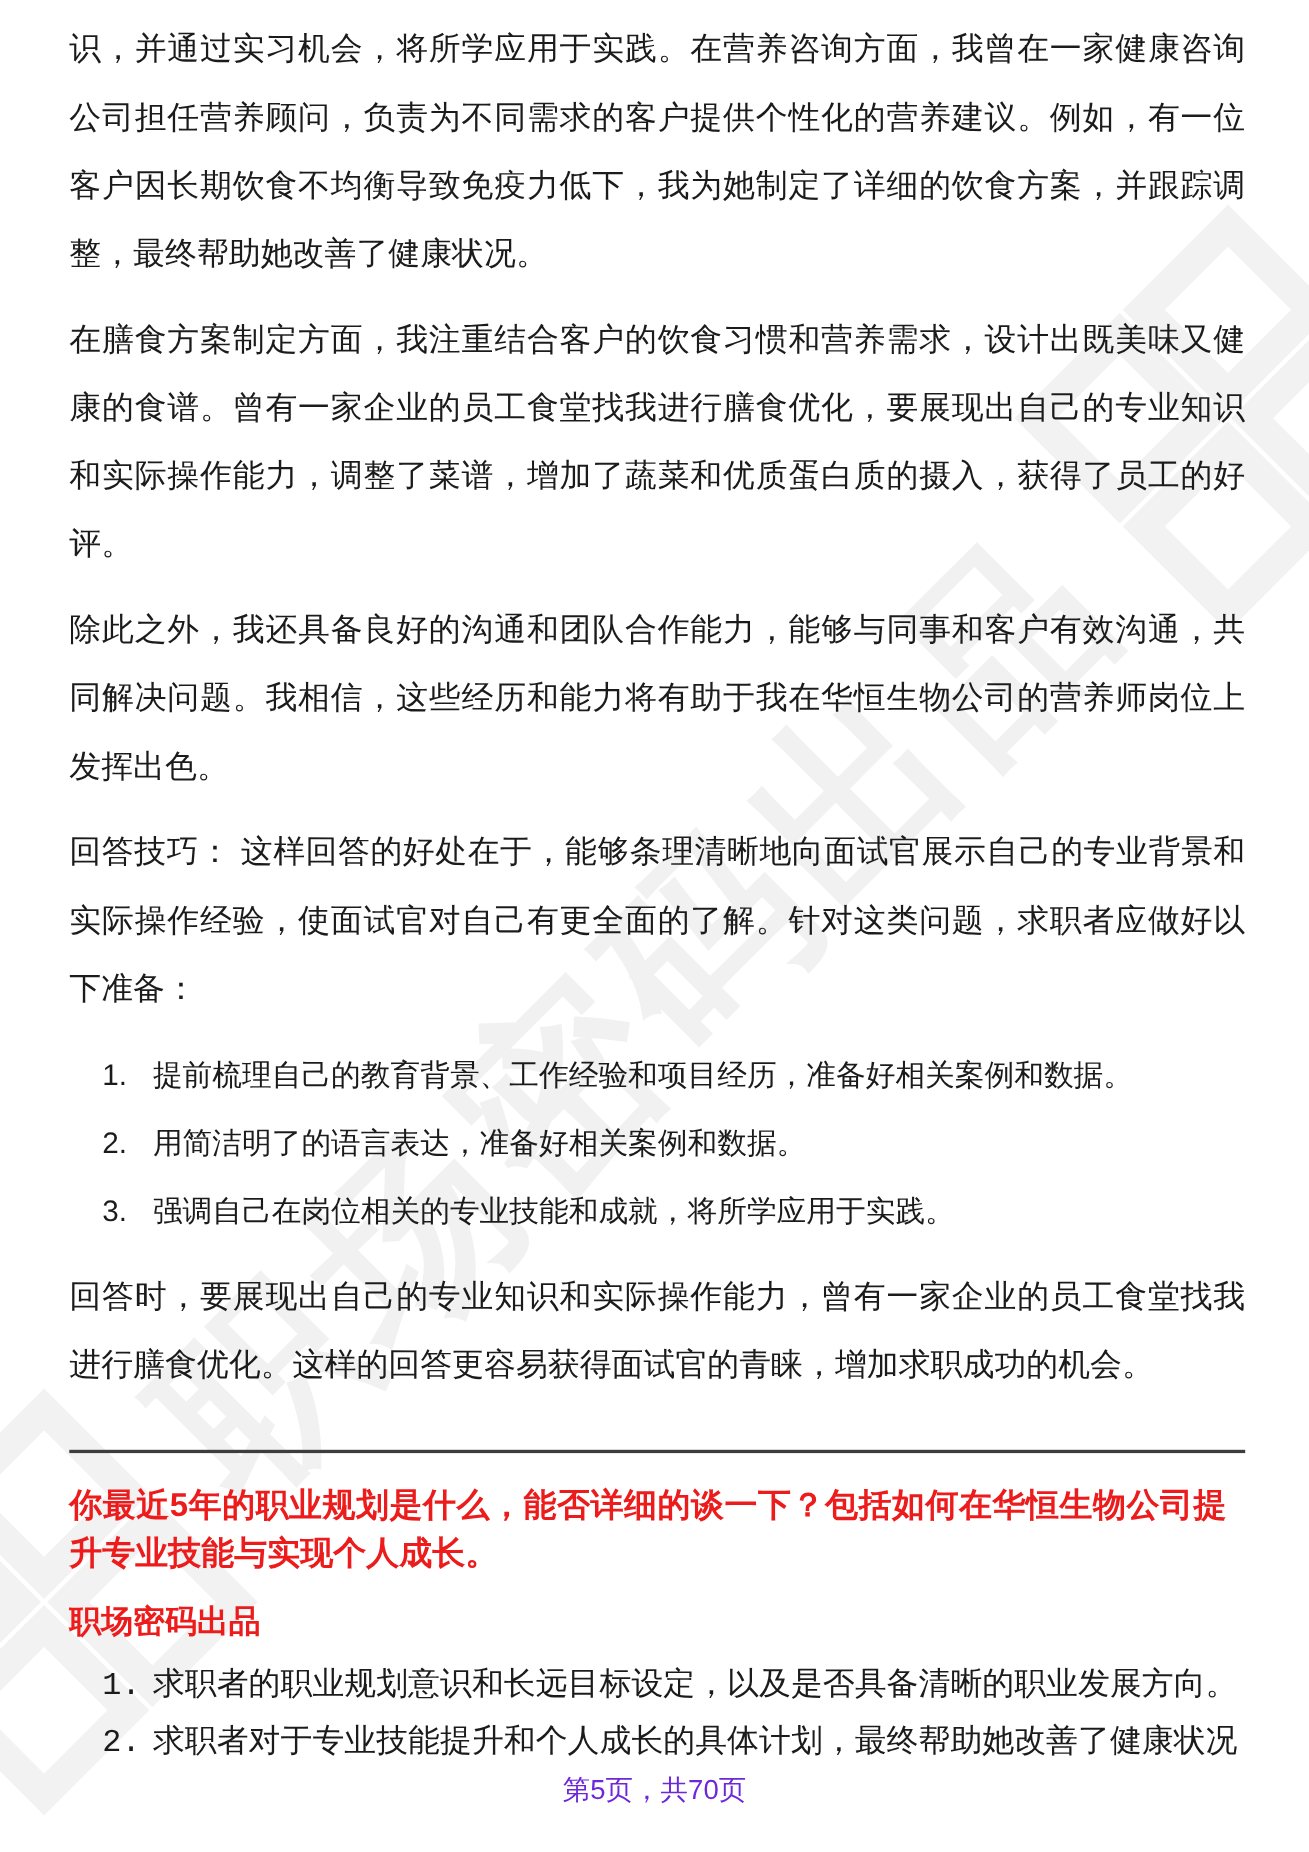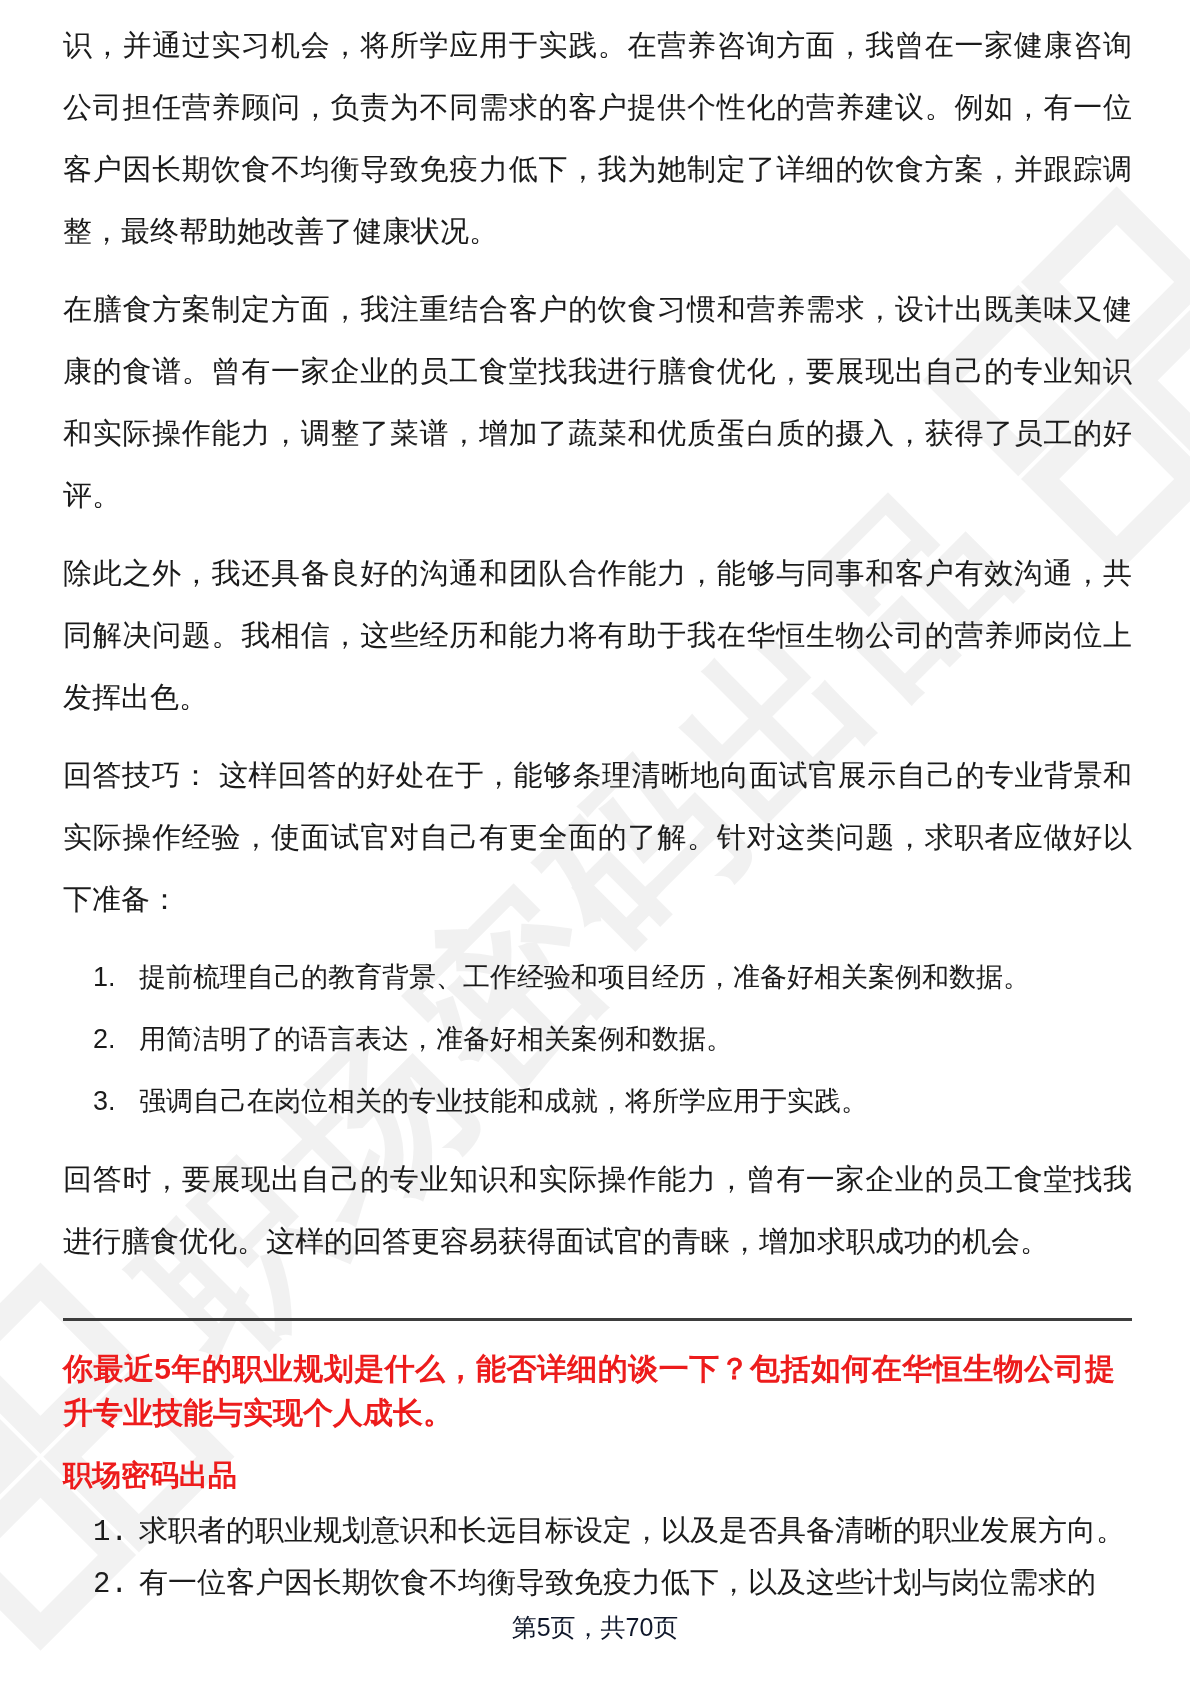--- a/index.html
+++ b/index.html
@@ -94,21 +94,21 @@
     content:counter(m) ".";
     display:inline-block;
     width:46px;
   }
   .page-footer {
     position:absolute;
     left:0; right:0; top:1612px;
     text-align:center;
     font-size:25px;
     line-height:30px;
-    color:#0f172a;
+    color:#6d28d9;
     z-index:1;
   }
 </style>
 </head>
 <body>
 
 <div class="page">
 
   <div class="watermark">
     <span>
@@ -149,20 +149,20 @@
     <p class="body-par">回答时，要展现出自己的专业知识和实际操作能力，曾有一家企业的员工食堂找我进行膳食优化。这样的回答更容易获得面试官的青睐，增加求职成功的机会。</p>
 
     <hr class="divider">
 
     <div class="question-heading">你最近5年的职业规划是什么，能否详细的谈一下？包括如何在华恒生物公司提升专业技能与实现个人成长。</div>
 
     <div class="analysis-heading">职场密码出品</div>
 
     <ol class="analysis-list">
       <li>求职者的职业规划意识和长远目标设定，以及是否具备清晰的职业发展方向。</li>
-      <li>有一位客户因长期饮食不均衡导致免疫力低下，以及这些计划与岗位需求的</li>
+      <li>求职者对于专业技能提升和个人成长的具体计划，最终帮助她改善了健康状况</li>
     </ol>
 
   </div>
 
   <div class="page-footer">第5页，共70页</div>
 
 </div>
 
 </body></html>

